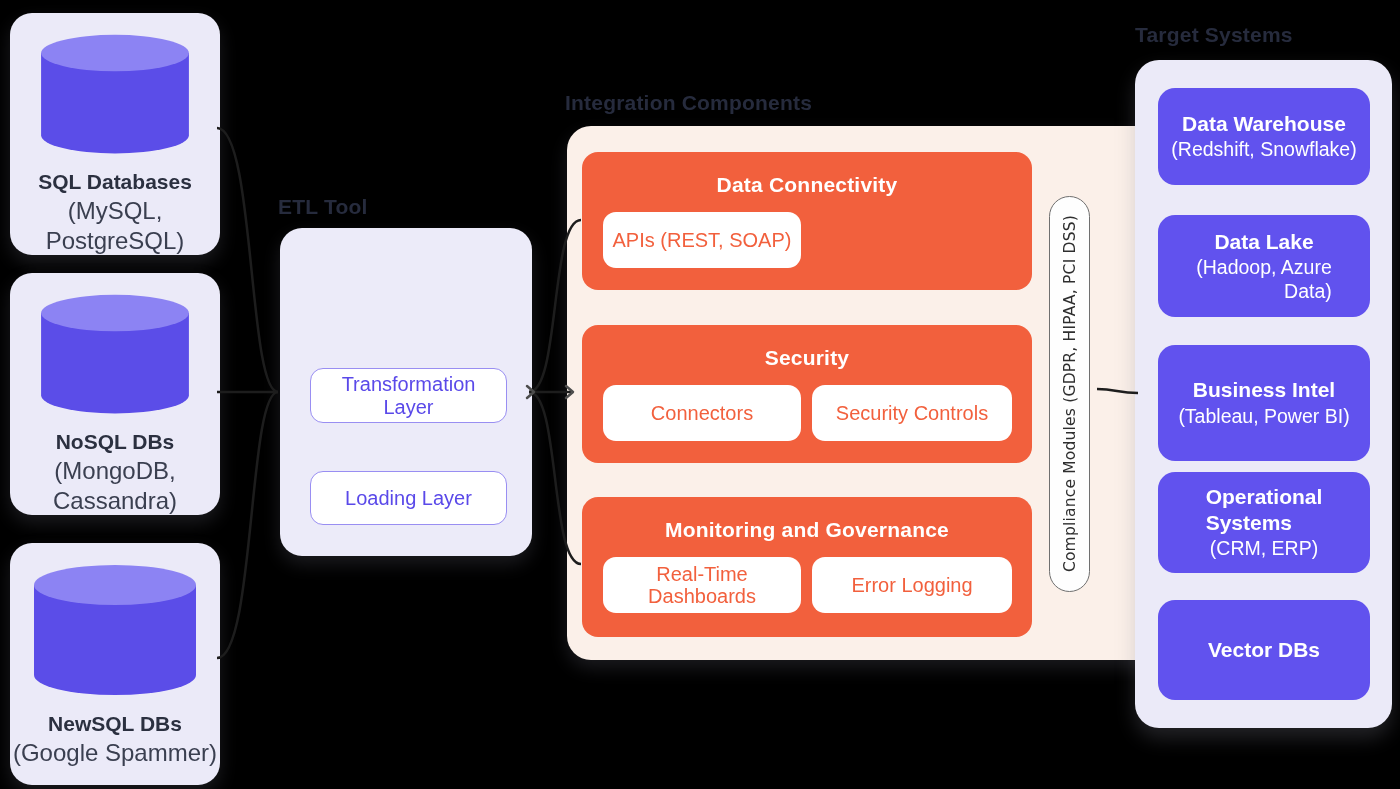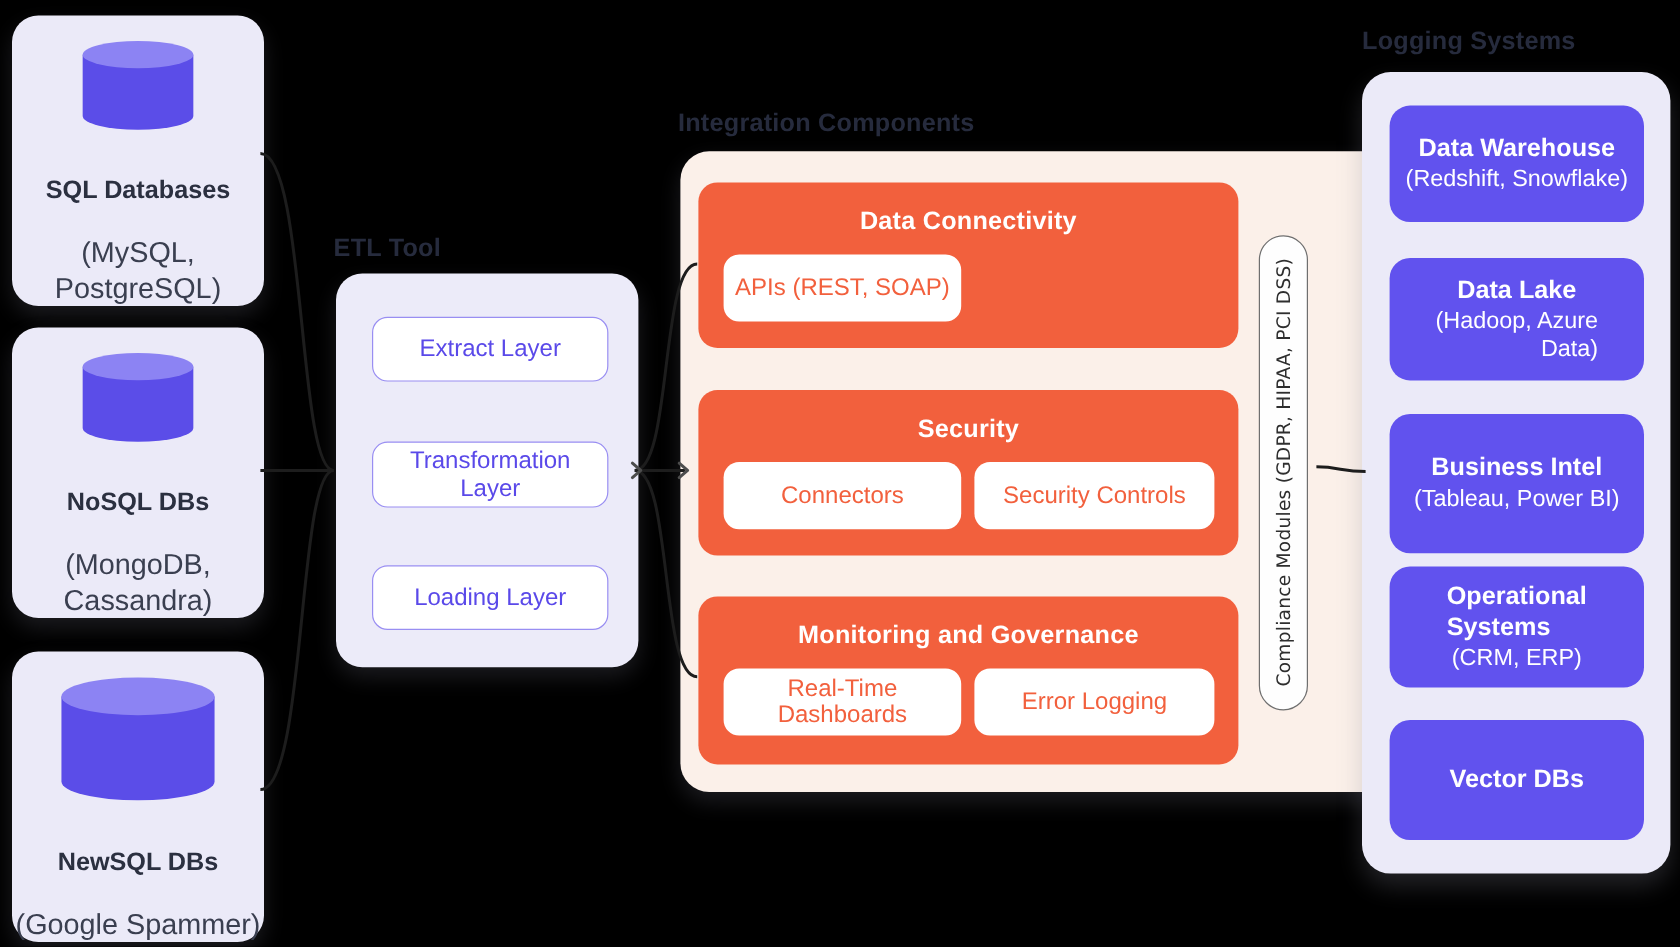--- a/index.html
+++ b/index.html
@@ -9,21 +9,20 @@
   }
   .section-title{
     position:absolute;font-size:21px;font-weight:700;color:#262B3D;letter-spacing:.2px;
   }
   
   .src-card{
     position:absolute;left:10px;width:210px;height:242px;border-radius:22px;
     background:#EBEAF8;display:flex;flex-direction:column;align-items:center;
     padding-top:20px;box-sizing:border-box;
     box-shadow:0 8px 18px rgba(125,125,140,.22);
-    gap:23px;
   }
   .src-title{font-size:21px;font-weight:700;color:#2B3040;margin-top:14px;line-height:1.2;text-align:center;}
   .src-sub{font-size:24px;color:#3A3F50;margin-top:2px;line-height:1.22;text-align:center;white-space:pre-line;}
   
   .etl-card{
     position:absolute;left:280px;top:228px;width:252px;height:328px;border-radius:22px;
     background:#ECEBF9;box-shadow:0 8px 18px rgba(125,125,140,.22);
   }
   .etl-layer{
     position:absolute;left:30px;width:197px;border-radius:13px;background:#FFFFFF;
@@ -101,21 +100,20 @@
     <svg width="168" height="134" viewBox="0 0 168 134">
       <path d="M3 22 v90 a81 20 0 0 0 162 0 v-90 z" fill="#5B4DE8"></path>
       <ellipse cx="84" cy="22" rx="81" ry="20" fill="#8C83F3"></ellipse>
     </svg>
     <div class="src-title">NewSQL DBs</div>
     <div class="src-sub">(Google Spammer)</div>
   </div>
 
   <div class="section-title" style="left:278px;top:195px">ETL Tool</div>
   <div class="etl-card">
-    <div class="etl-layer" style="top:36px;height:54px">Extract Layer</div>
     <div class="etl-layer" style="top:140px;height:55px">Transformation
 Layer</div>
     <div class="etl-layer" style="top:243px;height:54px">Loading Layer</div>
   </div>
 
   <div class="section-title" style="left:565px;top:91px">Integration Components</div>
   <div class="integration-card">
 
     <div class="int-group" style="top:26px;height:138px">
       <div class="int-group-title">Data Connectivity</div>
@@ -133,21 +131,21 @@
       <div class="int-item first">Real-Time
 Dashboards</div>
       <div class="int-item second">Error Logging</div>
     </div>
   </div>
 
   <div class="pill">
     <span>Compliance Modules (GDPR, HIPAA, PCI DSS)</span>
   </div>
 
-  <div class="section-title" style="left:1135px;top:23px">Logging Systems</div>
+  <div class="section-title" style="left:1135px;top:23px">Target Systems</div>
   <div class="target-card">
     <div class="tgt-box" style="top:28px;height:97px">
       <div class="tgt-title">Data Warehouse</div>
       <div class="tgt-sub">(Redshift, Snowflake)</div>
     </div>
     <div class="tgt-box" style="top:155px;height:102px">
       <div class="tgt-title">Data Lake</div>
       <div class="tgt-sub">(Hadoop, Azure
 Data)</div>
     </div>

